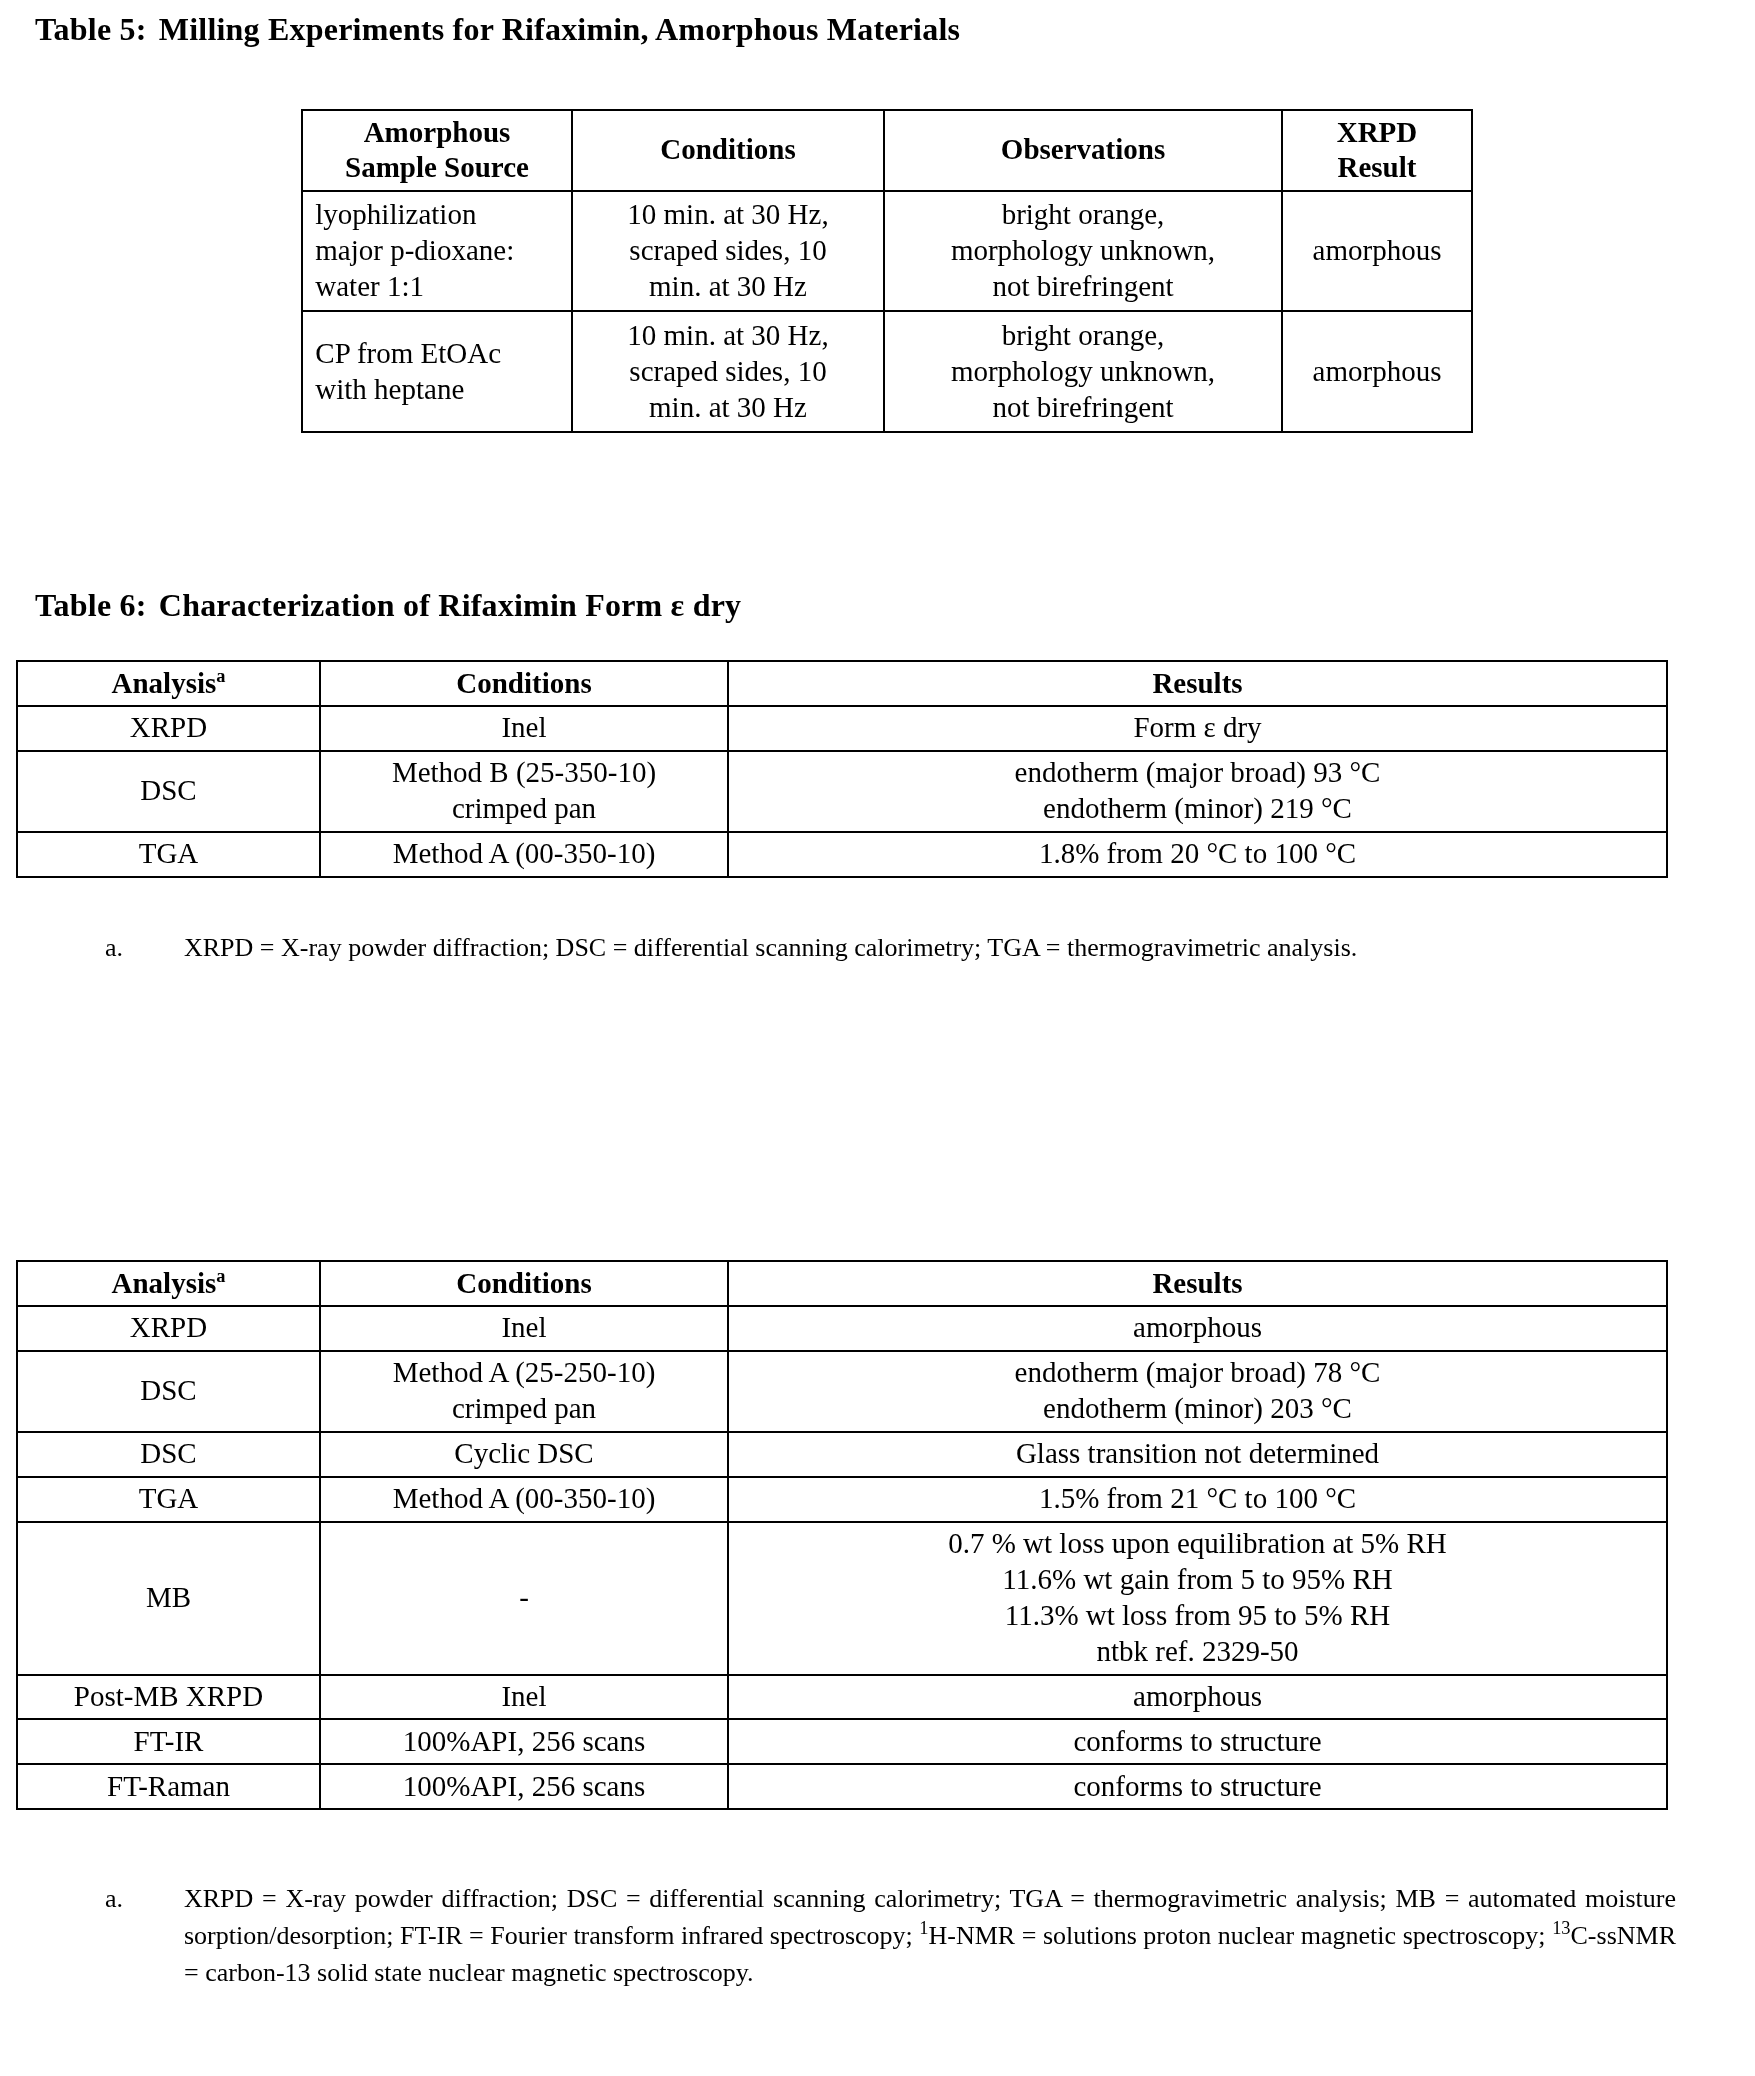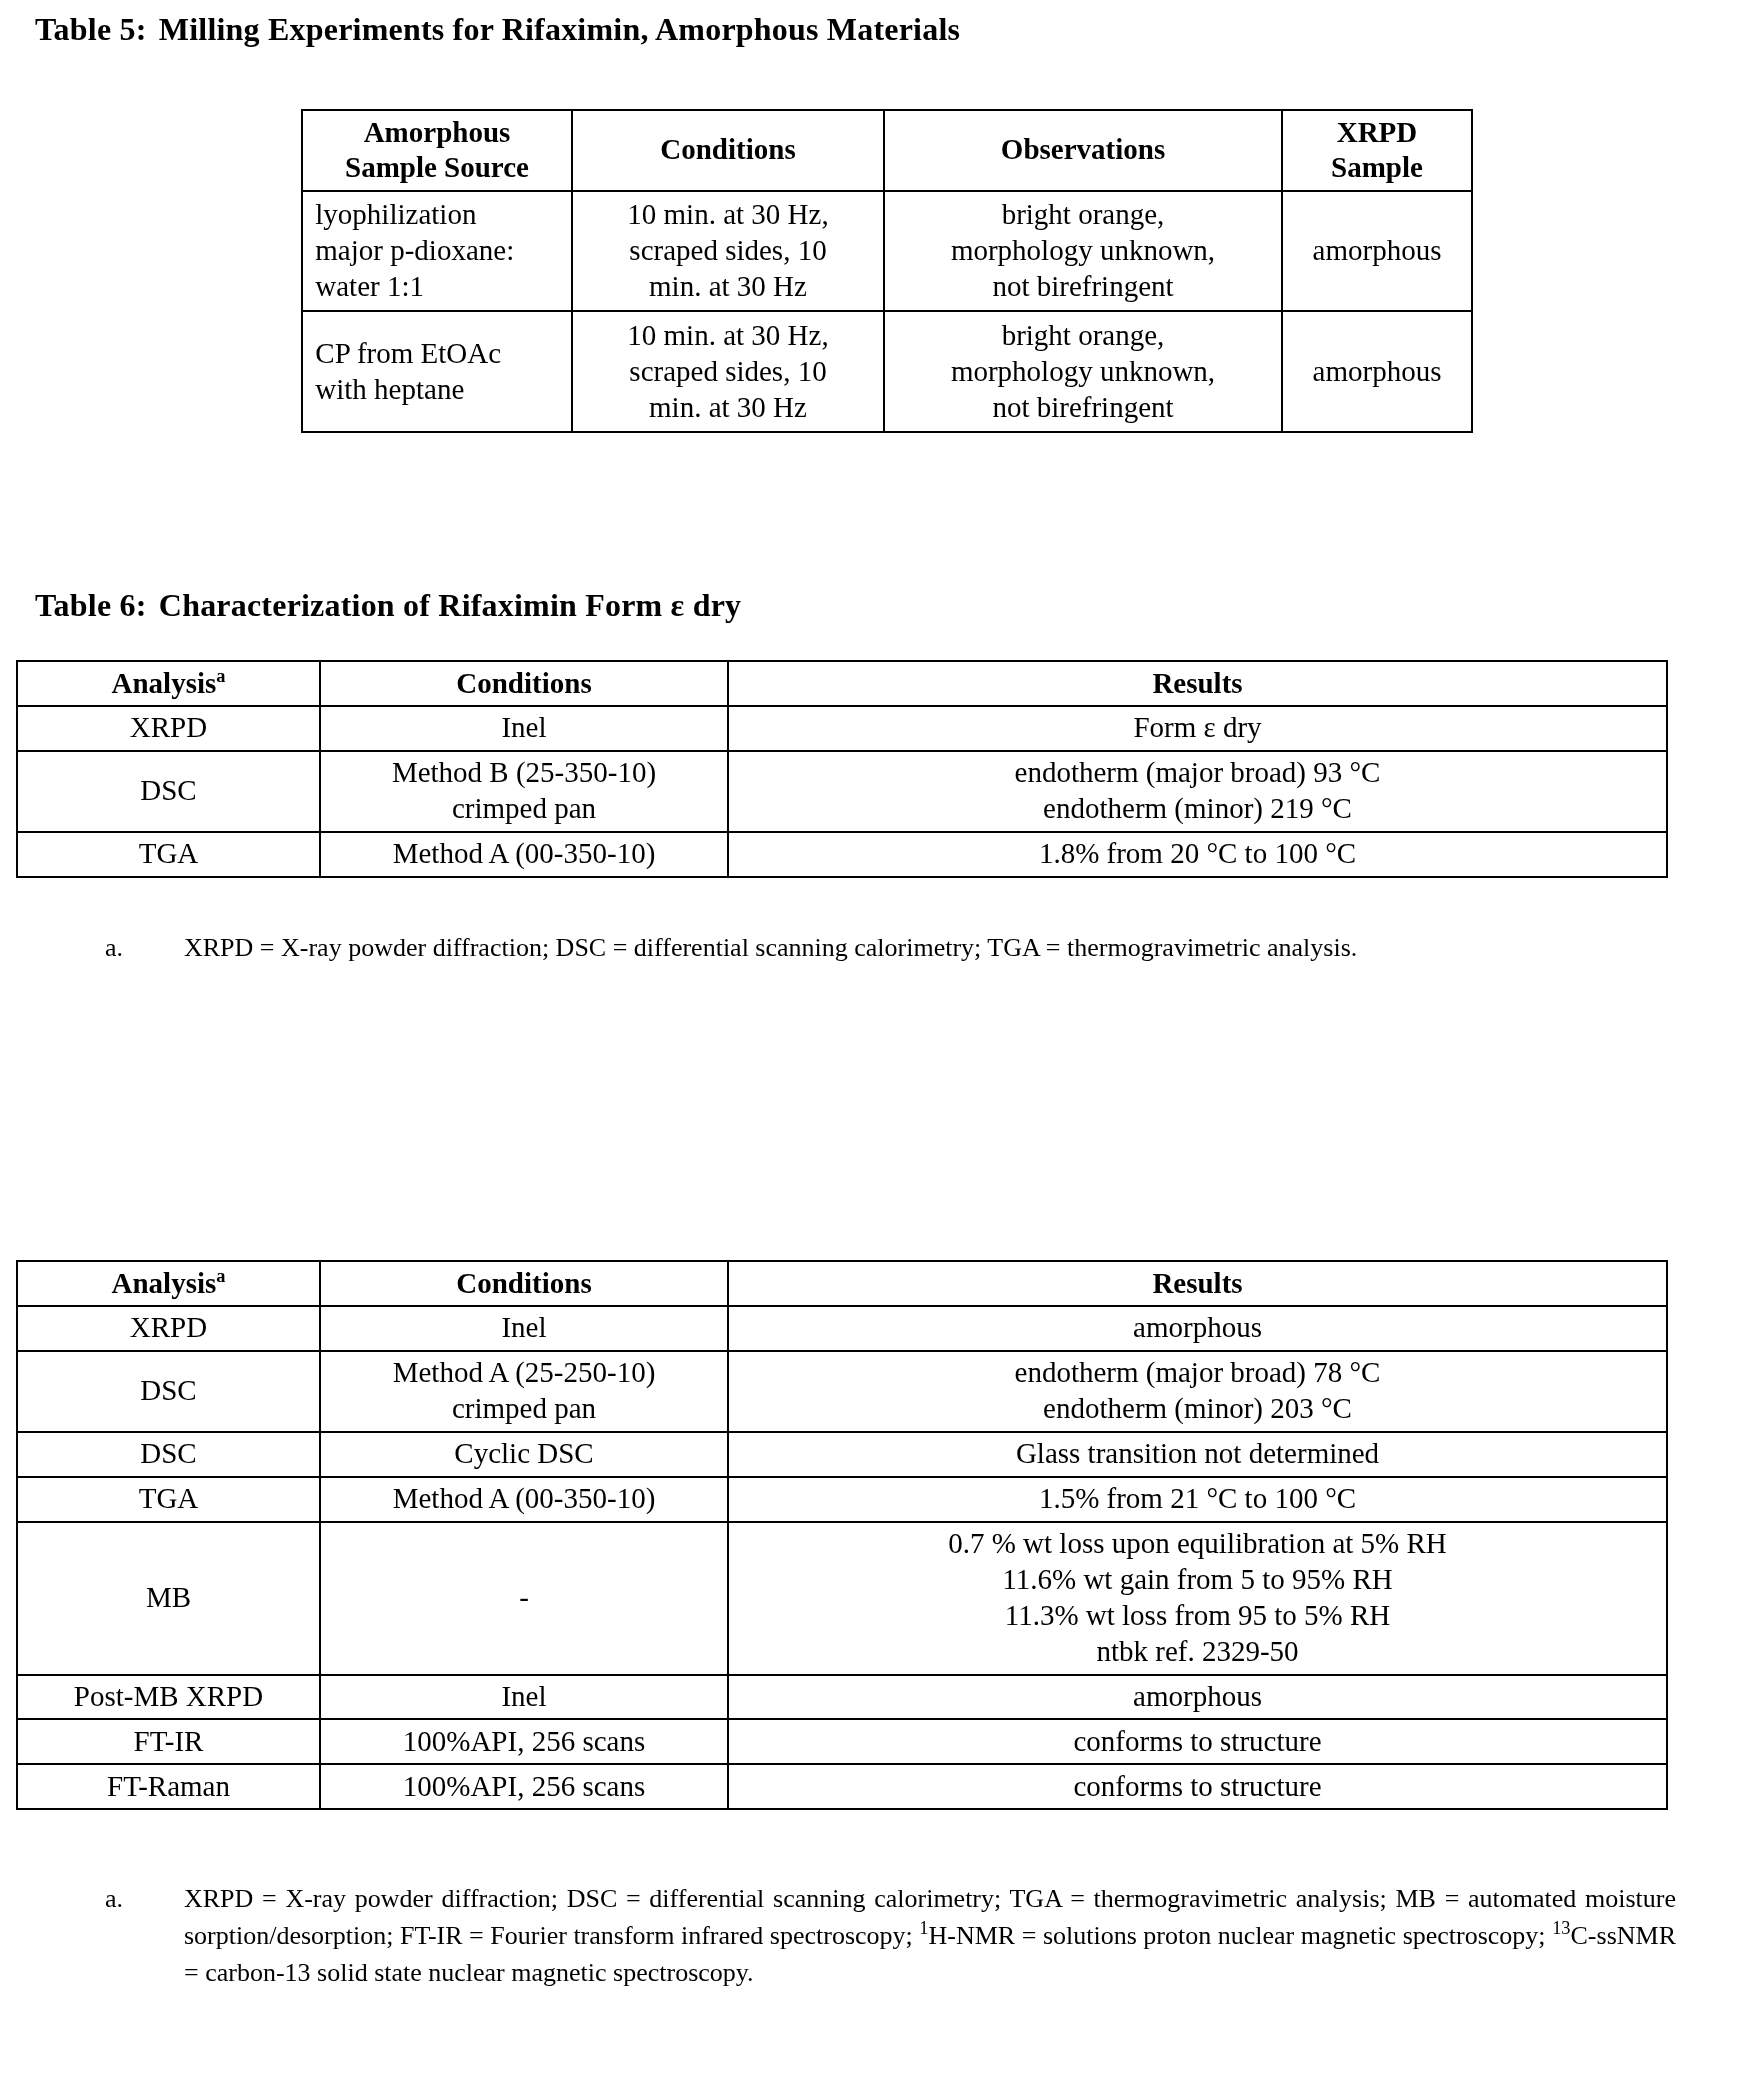--- a/index.html
+++ b/index.html
@@ -151,21 +151,21 @@
     <thead>
       <tr>
         <th>
           <span>Amorphous</span><br>
           <span>Sample Source</span>
         </th>
         <th>Conditions</th>
         <th>Observations</th>
         <th>
           <span>XRPD</span><br>
-          <span>Sample</span>
+          <span>Result</span>
         </th>
       </tr>
     </thead>
     <tbody>
       <tr>
         <td class="left">
           <span>lyophilization</span><br>
           <span>major p-dioxane:</span><br>
           <span>water 1:1</span>
         </td>

